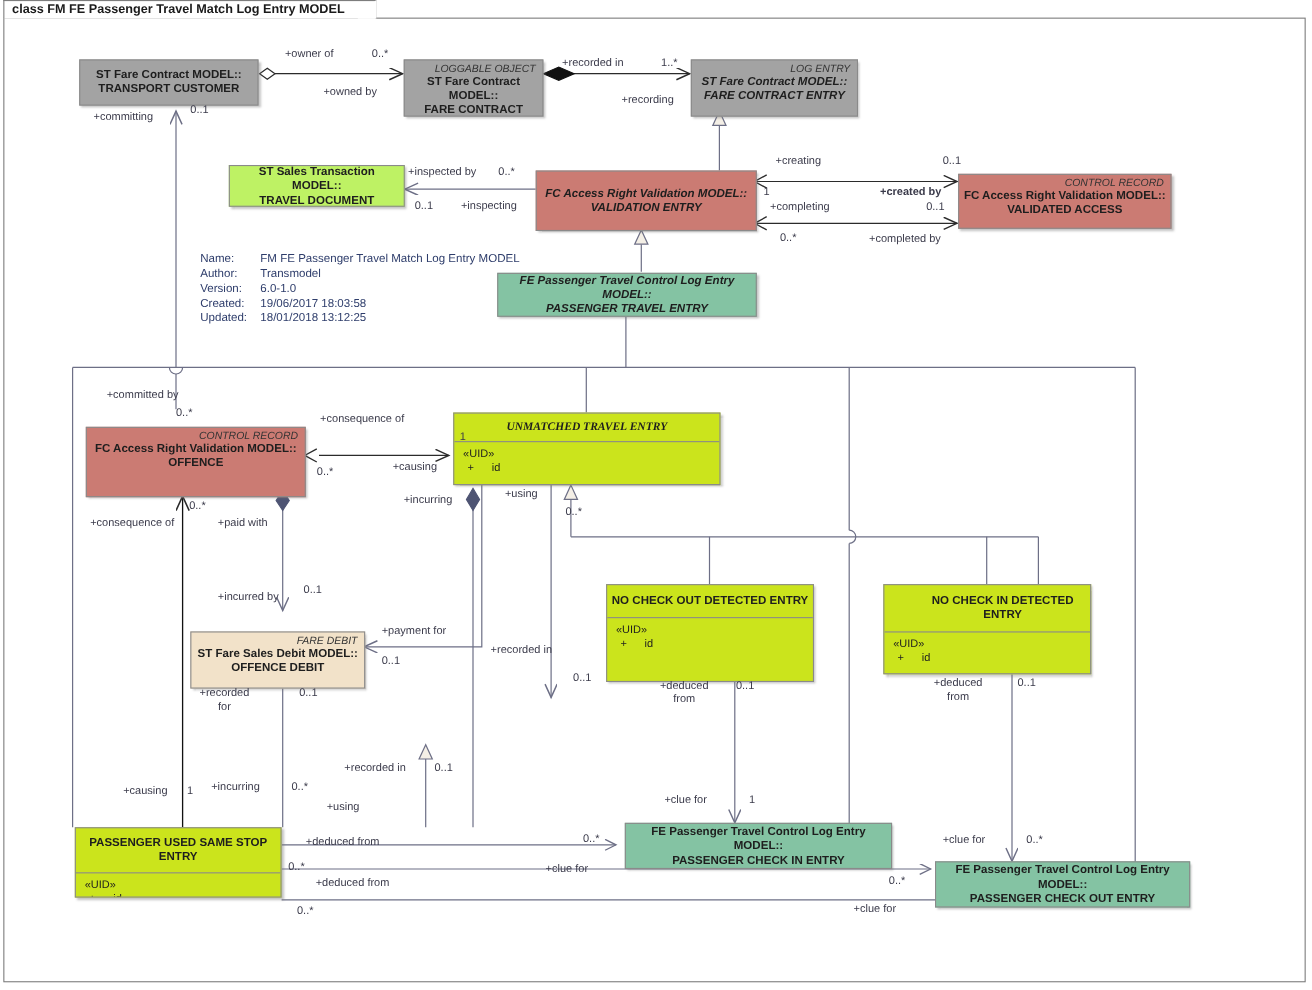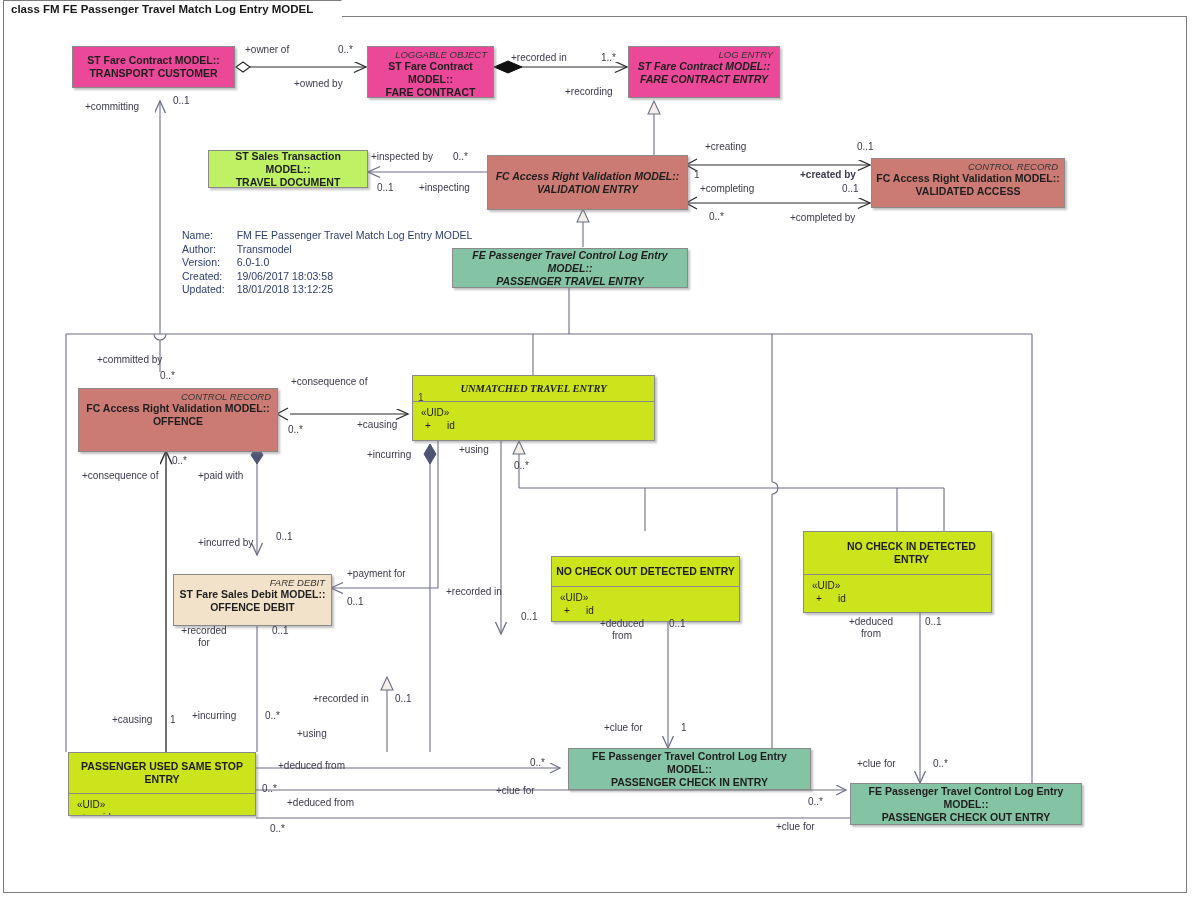--- a/index.html
+++ b/index.html
@@ -20,21 +20,21 @@
   .cls .stereo{font-size:9.5px;font-style:italic;text-align:right;padding:2px 6px 0 0;color:#333;line-height:11px;}
   .cls .nm{font-size:10.5px;font-weight:bold;text-align:center;line-height:13px;color:#1e1e1e;padding:0 4px;}
   .cls .nm.ital{font-style:italic;}
   .cls .hdr{display:flex;flex-direction:column;justify-content:center;height:100%;}
   .cls .sep{border-top:1px solid #8a8a8a;}
   .cls .attrs{font-size:10px;line-height:13px;color:#1e1e1e;padding:4px 0 0 8px;}
   .cls .attrs .st{display:block;}
   .cls .attrs .at{display:block;padding-left:4px;}
   .cls .attrs .at i{font-style:normal;display:inline-block;width:22px;}
 
-  .green{background:#ec4899;}
+  .green{background:#a3a3a3;margin-top:8px;}
   .red{background:#cb7b73;}
   .teal{background:#84c3a3;}
   .yellowpale{background:#bef264;}
   .lime{background:#cbe41c;}
   .gold{background:#e3bc22;}
   .beige{background:#f2e2c9;}
 
   
   svg.lines{position:absolute;left:0;top:0;width:1193px;height:900px;pointer-events:none;}
 
@@ -283,21 +283,21 @@
   </div>
 
   <div class="cls lime" style="left:412px;top:375px;width:243px;height:66px;">
     <div class="nm ital" style="padding-top:6px;font-family:Liberation Serif, serif;">UNMATCHED TRAVEL ENTRY</div>
     <div class="attrs sep" style="margin-top:6px;">
       <span class="st">«UID»</span>
       <span class="at"><i>+</i><span>id</span></span>
     </div>
   </div>
 
-  <div class="cls lime" style="left:551px;top:556px;width:189px;height:66px;">
+  <div class="cls lime" style="left:551px;top:531px;width:189px;height:89px;">
     <div class="nm" style="padding-top:8px;">NO CHECK OUT DETECTED ENTRY</div>
     <div class="attrs sep" style="margin-top:8px;">
       <span class="st">«UID»</span>
       <span class="at"><i>+</i><span>id</span></span>
     </div>
   </div>
 
   <div class="cls lime" style="left:803px;top:531px;width:189px;height:82px;">
     <div class="nm" style="padding-top:8px;margin-left:28px;">NO CHECK IN DETECTED ENTRY</div>
     <div class="attrs sep" style="margin-top:8px;">
@@ -355,21 +355,21 @@
             <td>19/06/2017 18:03:58</td>
           </tr>
       <tr>
             <td class="k">Updated:</td>
             <td>18/01/2018 13:12:25</td>
           </tr>
     </tbody>
       </table>
   </div>
 
-  <div class="lbl" style="left:245px;top:44px;text-align:right;">+owner of</div>
+  <div class="lbl" style="left:259px;top:44px;text-align:right;">+owner of</div>
   <div class="lbl" style="left:294px;top:78px;">+owned by</div>
   <div class="mult" style="left:338px;top:44px;">0..*</div>
 
   <div class="lbl" style="left:85px;top:101px;">+committing</div>
   <div class="mult" style="left:173px;top:95px;">0..1</div>
   <div class="lbl" style="left:97px;top:354px;">+committed by</div>
   <div class="mult" style="left:160px;top:370px;">0..*</div>
 
   <div class="lbl" style="left:511px;top:52px;">+recorded in</div>
   <div class="lbl" style="left:565px;top:86px;">+recording</div>

